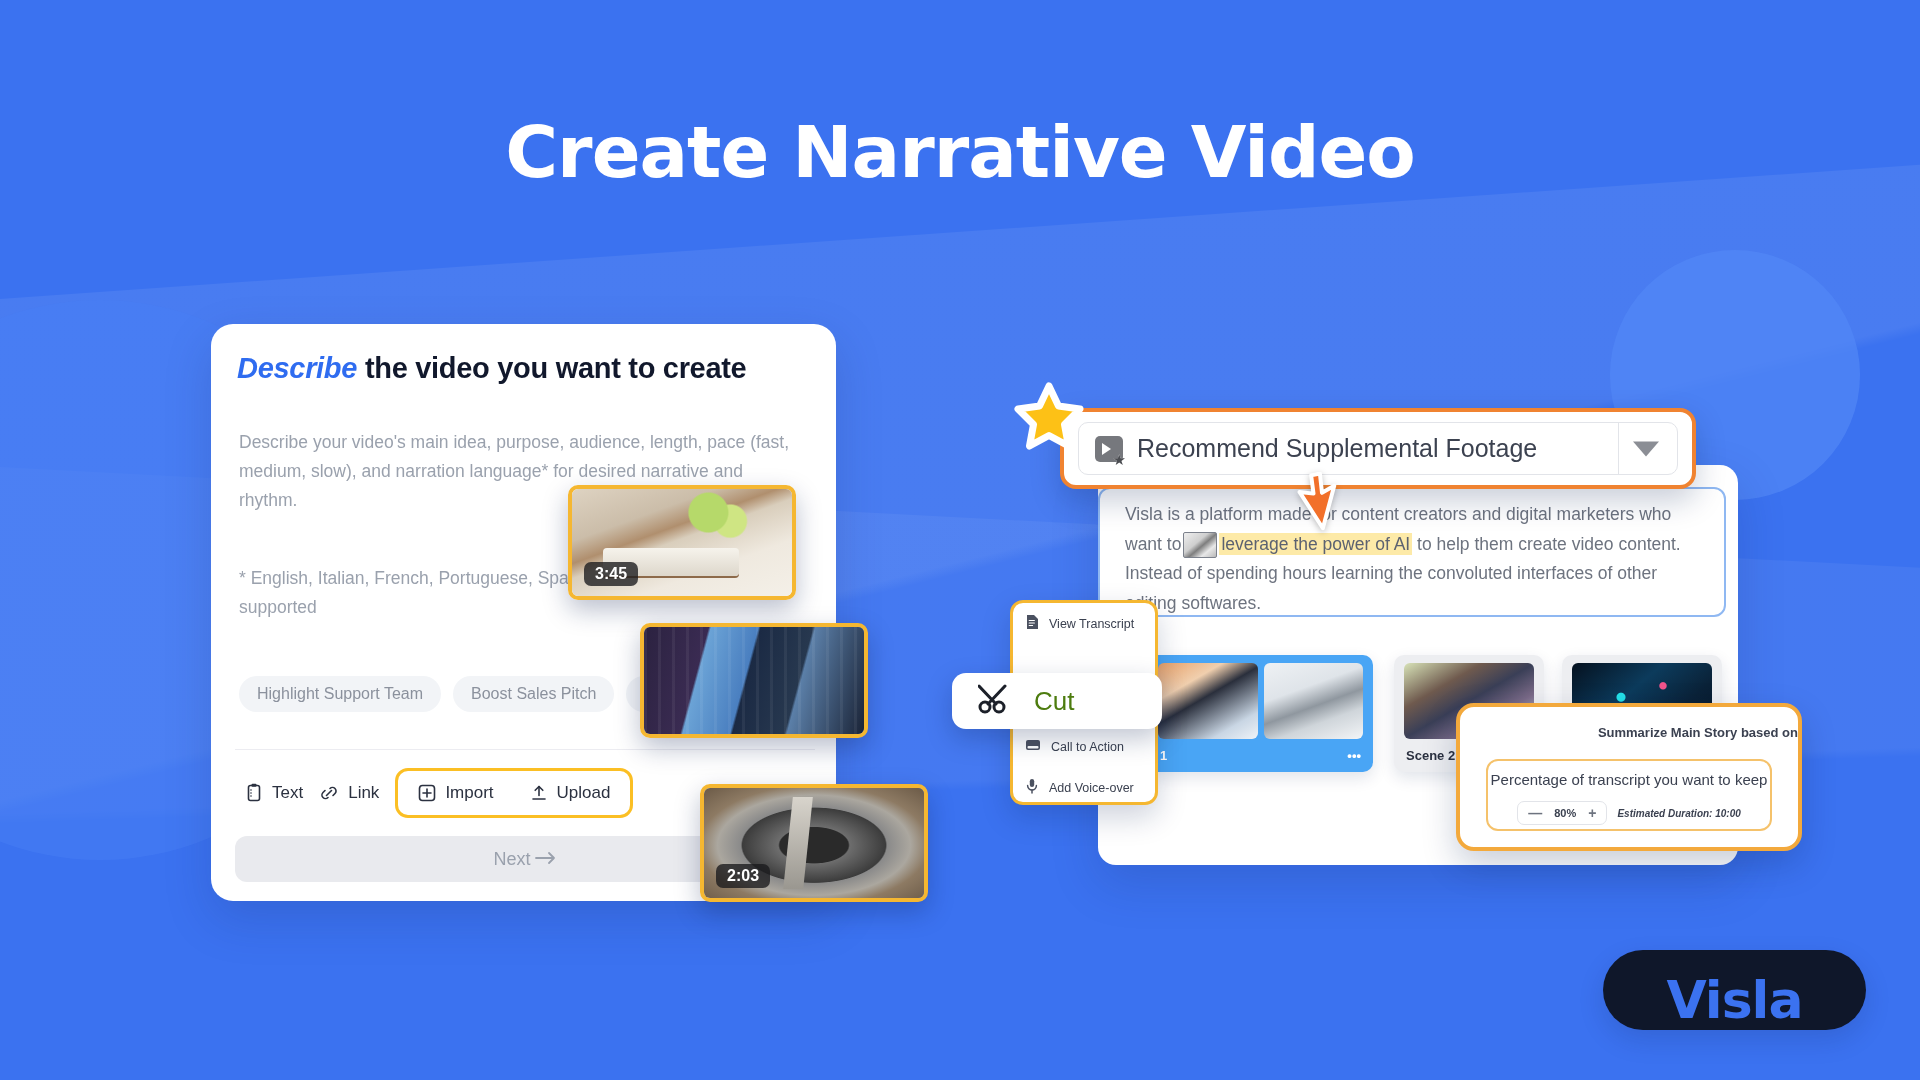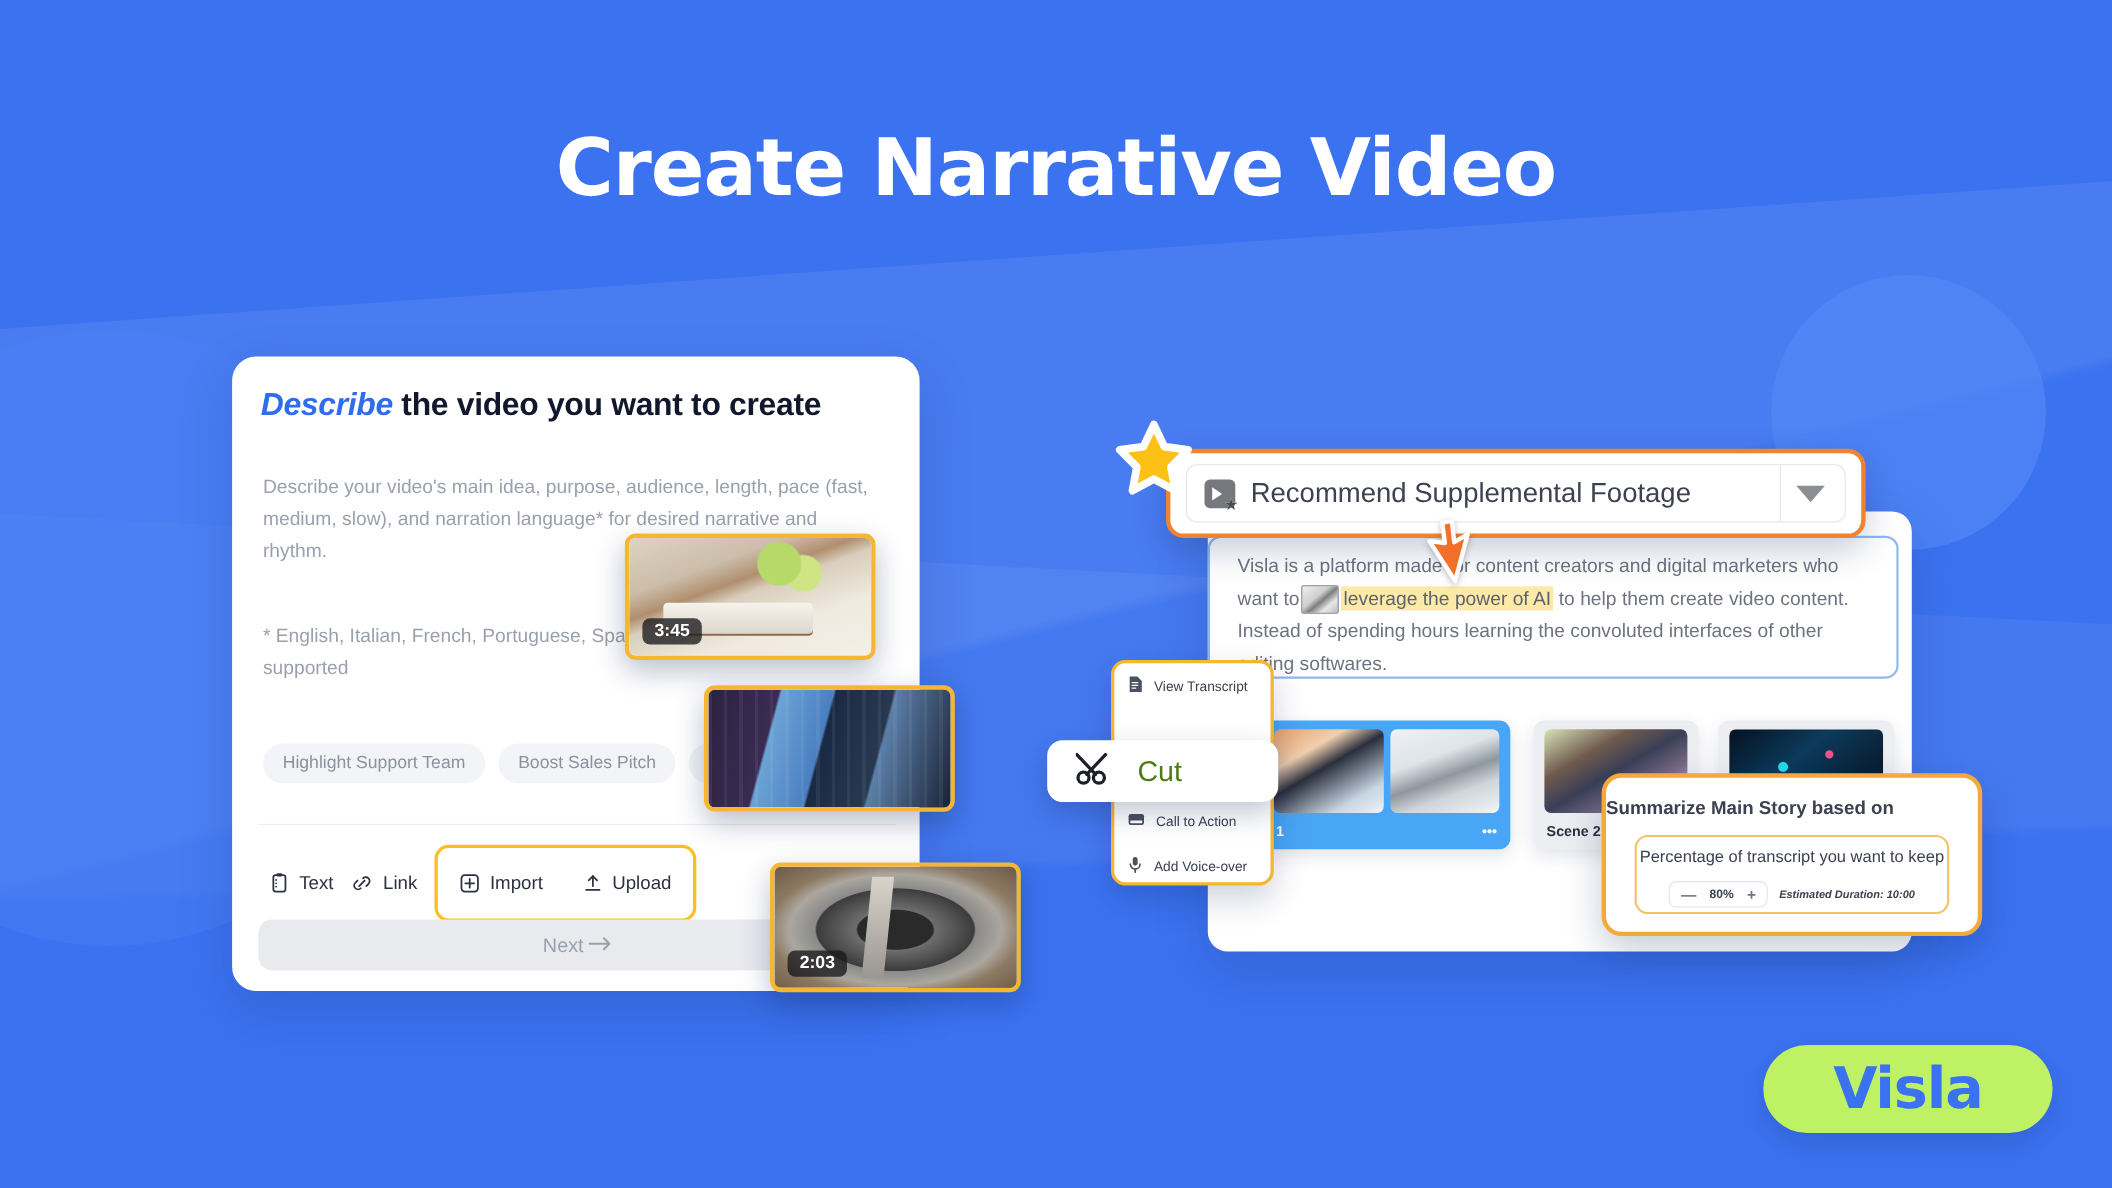--- a/index.html
+++ b/index.html
@@ -78,21 +78,21 @@
     display:flex; align-items:center; gap:4px;
   }
   .tool {
     display:flex; align-items:center; gap:9px;
     font-size:17px; color:#2b3140; padding:6px 6px;
   }
   .tool svg { display:block; }
   .tool-highlight {
     display:flex; align-items:flex-end; gap:24px;
     border:3px solid #fbbf24; border-radius:13px;
-    padding:16px 14px; margin-left:6px;
+    padding:6px 14px; margin-left:6px;
   }
   .next-btn {
     position:absolute; left:24px; top:512px; width:580px; height:46px;
     background:#e9eaee; border-radius:12px;
     display:flex; align-items:center; justify-content:center; gap:4px;
     color:#9aa1ad; font-size:18px;
   }
 
   
   .vthumb {
@@ -246,22 +246,22 @@
                          radial-gradient(circle at 65% 30%, #f2548c 0 3%, transparent 4%),
                          linear-gradient(140deg,#05111f 0%,#0c3b5c 40%,#0a2238 70%,#061425 100%); }
 
   
   .sum-panel {
     position:absolute; left:1456px; top:703px; width:346px; height:148px;
     background:#fff; border:4px solid #f3a93c; border-radius:18px;
     box-shadow: 0 14px 34px rgba(10,30,80,.22);
   }
   .sum-title {
-    position:absolute; left:0; right:0; top:18px; text-align:left;
-    font-size:17px; font-weight:700; color:#3b4150;
+    position:absolute; left:0; right:0; top:18px; text-align:right;
+    font-size:13px; font-weight:700; color:#3b4150;
   }
   .sum-inner {
     position:absolute; left:26px; right:26px; top:52px; height:72px;
     border:2.5px solid #f5c26b; border-radius:12px;
   }
   .sum-sub {
     position:absolute; left:0; right:0; top:10px; text-align:center;
     font-size:15px; color:#3b4150;
   }
   .sum-row {
@@ -272,22 +272,22 @@
     display:flex; align-items:center; gap:12px;
     border:1.5px solid #e2e4e9; border-radius:7px; padding:3px 10px;
     font-size:11px; font-weight:700; color:#3b4150;
   }
   .stepper .pm { font-size:14px; color:#6d737f; }
   .sum-dur { font-size:10px; font-weight:700; color:#3b4150;font-style:italic; }
 
   
   .logo-pill {
     position:absolute; left:1603px; top:950px; width:263px; height:80px;
-    background:#bef264; border-radius:40px;
-    display:flex; align-items:center; justify-content:center;
+    background:#0f172a; border-radius:40px;
+    display:flex; align-items:flex-end; justify-content:center;
     box-shadow: 0 10px 26px rgba(10,30,80,.16);
   }
   .logo-text {
     font-family:"DejaVu Sans", sans-serif;
     font-size:52px; font-weight:700; color:#3b72f0; letter-spacing:-1px;
   }
 </style>
 </head>
 <body>
 

